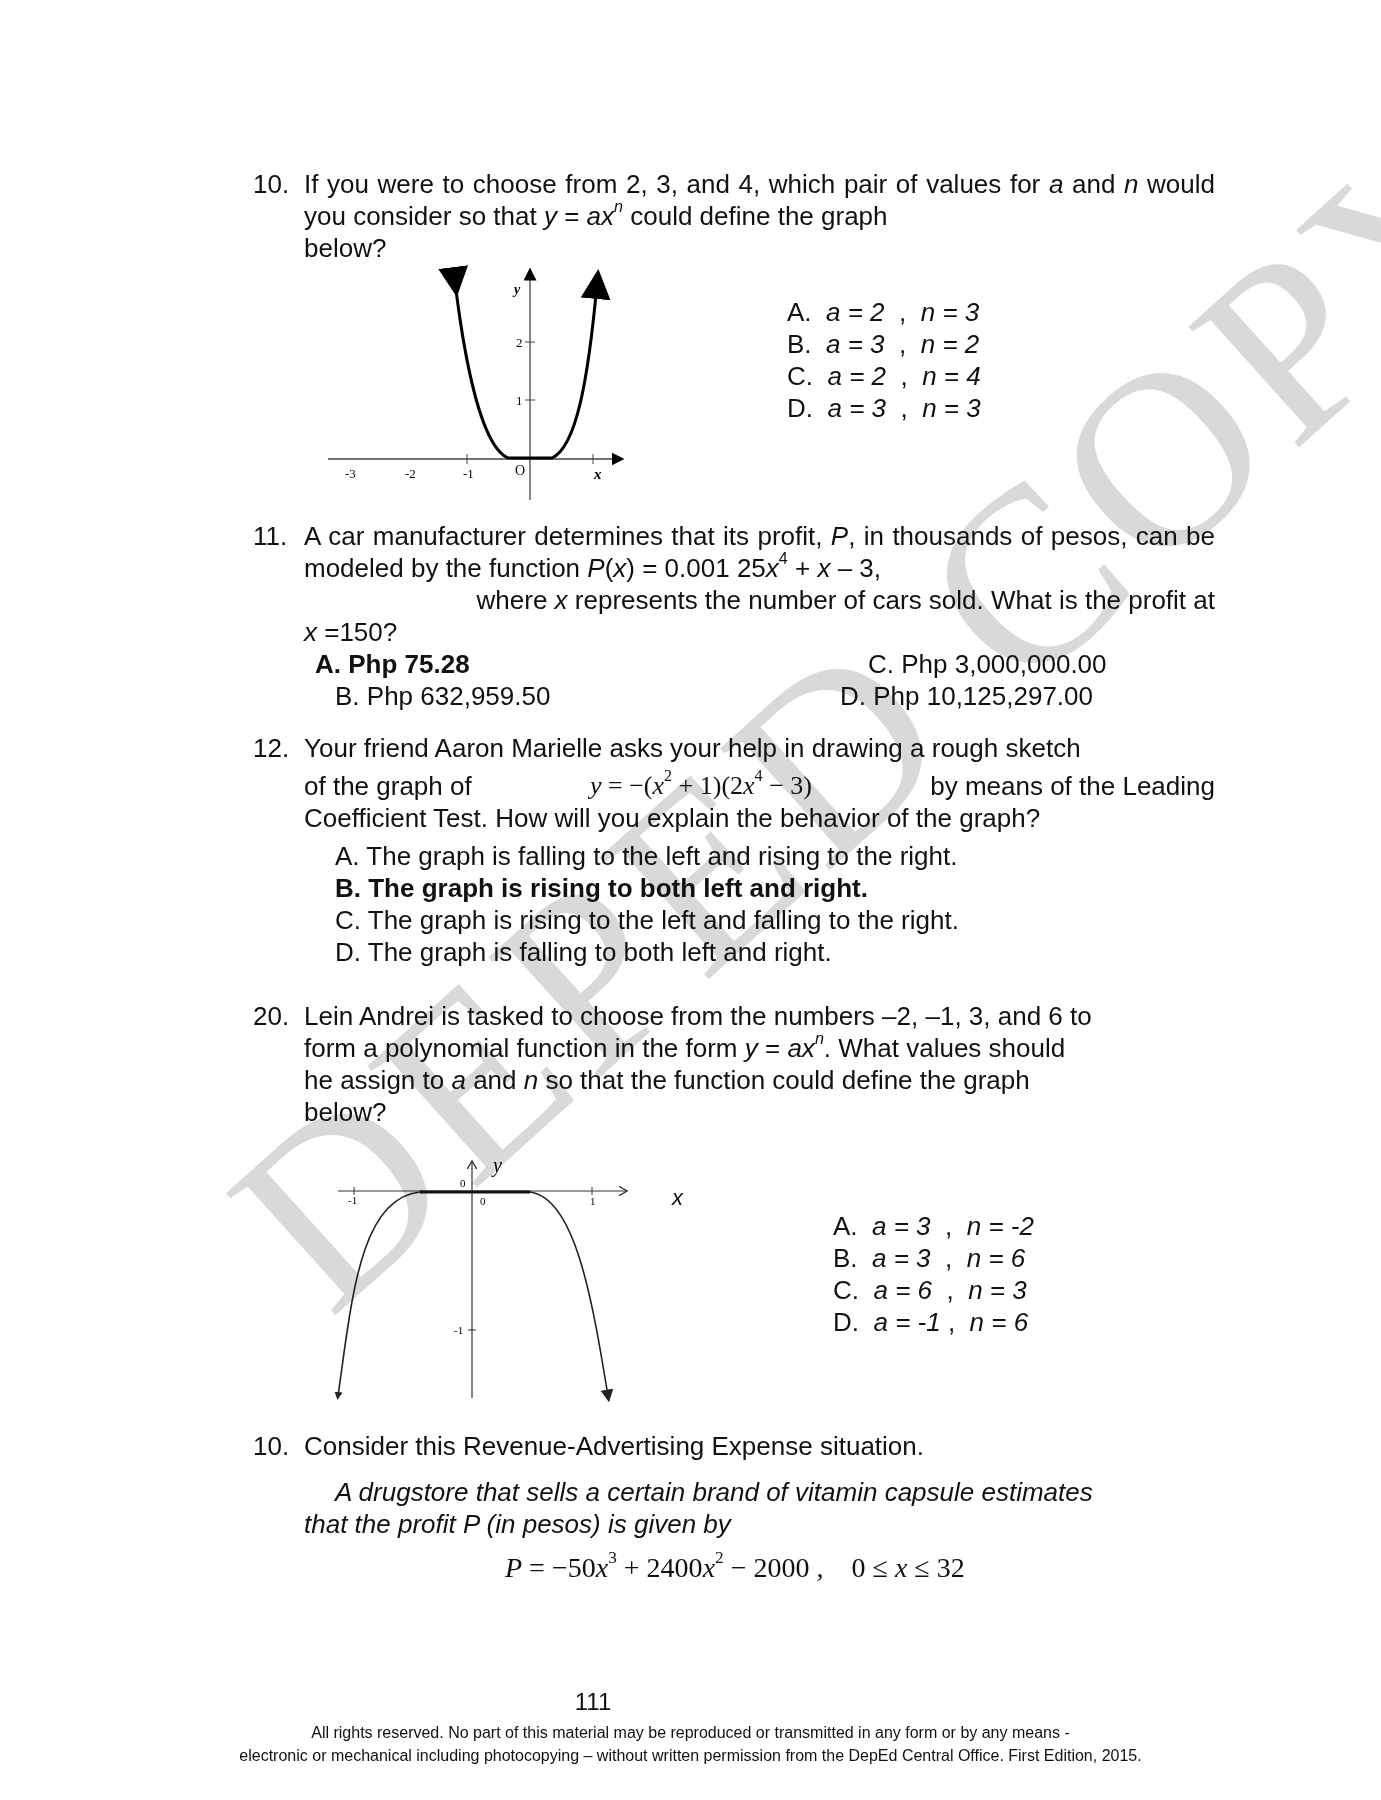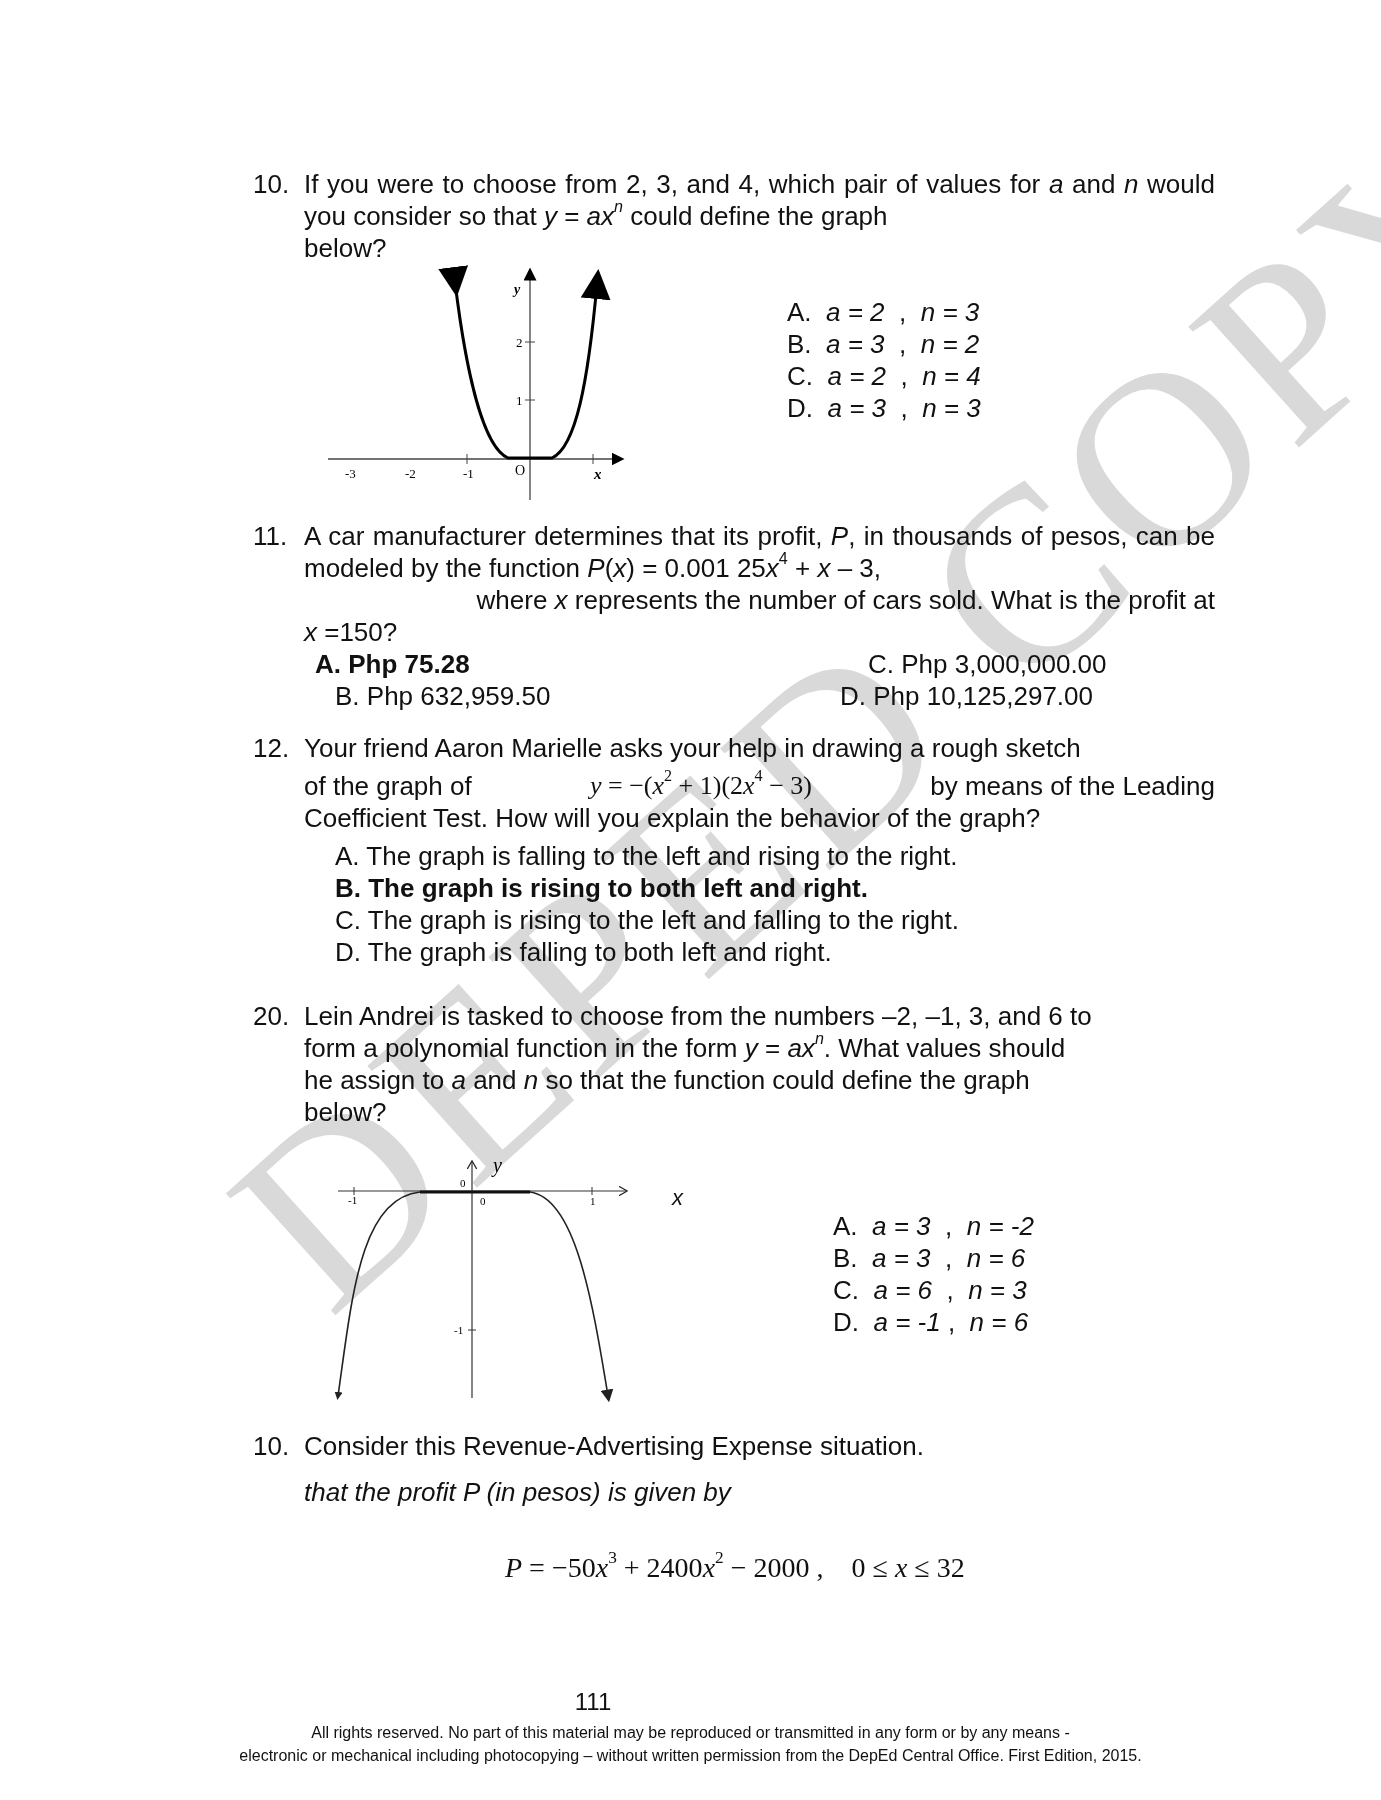--- a/index.html
+++ b/index.html
@@ -138,19 +138,20 @@
   <div class="opt"><span>B.</span>  <i>a = 3 </i> ,  <i>n = 6</i></div>
   <div class="opt"><span>C.</span>  <i>a = 6 </i> ,  <i>n = 3</i></div>
   <div class="opt"><span>D.</span>  <i>a = -1</i> ,  <i>n = 6</i></div>
 </div>
 
 <div class="q" style="top:1430px;">
   <span class="num">10.</span>
   <div class="body" style="text-align:left;">Consider this Revenue-Advertising Expense situation.</div>
 </div>
 <div class="abs" style="left:304px; top:1476px; width:911px; font-size:26px; line-height:32px; font-style:italic;">
+  <div style="text-indent:31px;">A drugstore that sells a certain brand of vitamin capsule estimates</div>
   <div>that the profit P (in pesos) is given by</div>
 </div>
 <div class="abs eq" style="left:505px; top:1552px; font-size:28px; white-space:pre;"><i>P</i><span> = −50</span><i>x</i><sup>3</sup><span> + 2400</span><i>x</i><sup>2</sup><span> − 2000 ,    0 ≤ </span><i>x</i><span> ≤ 32</span></div>
 
 <div class="pagenum">111</div>
 <div class="footer" style="top:1722px;">All rights reserved. No part of this material may be reproduced or transmitted in any form or by any means -</div>
 <div class="footer" style="top:1745px;">electronic or mechanical including photocopying – without written permission from the DepEd Central Office. First Edition, 2015.</div>
 
 </body></html>

